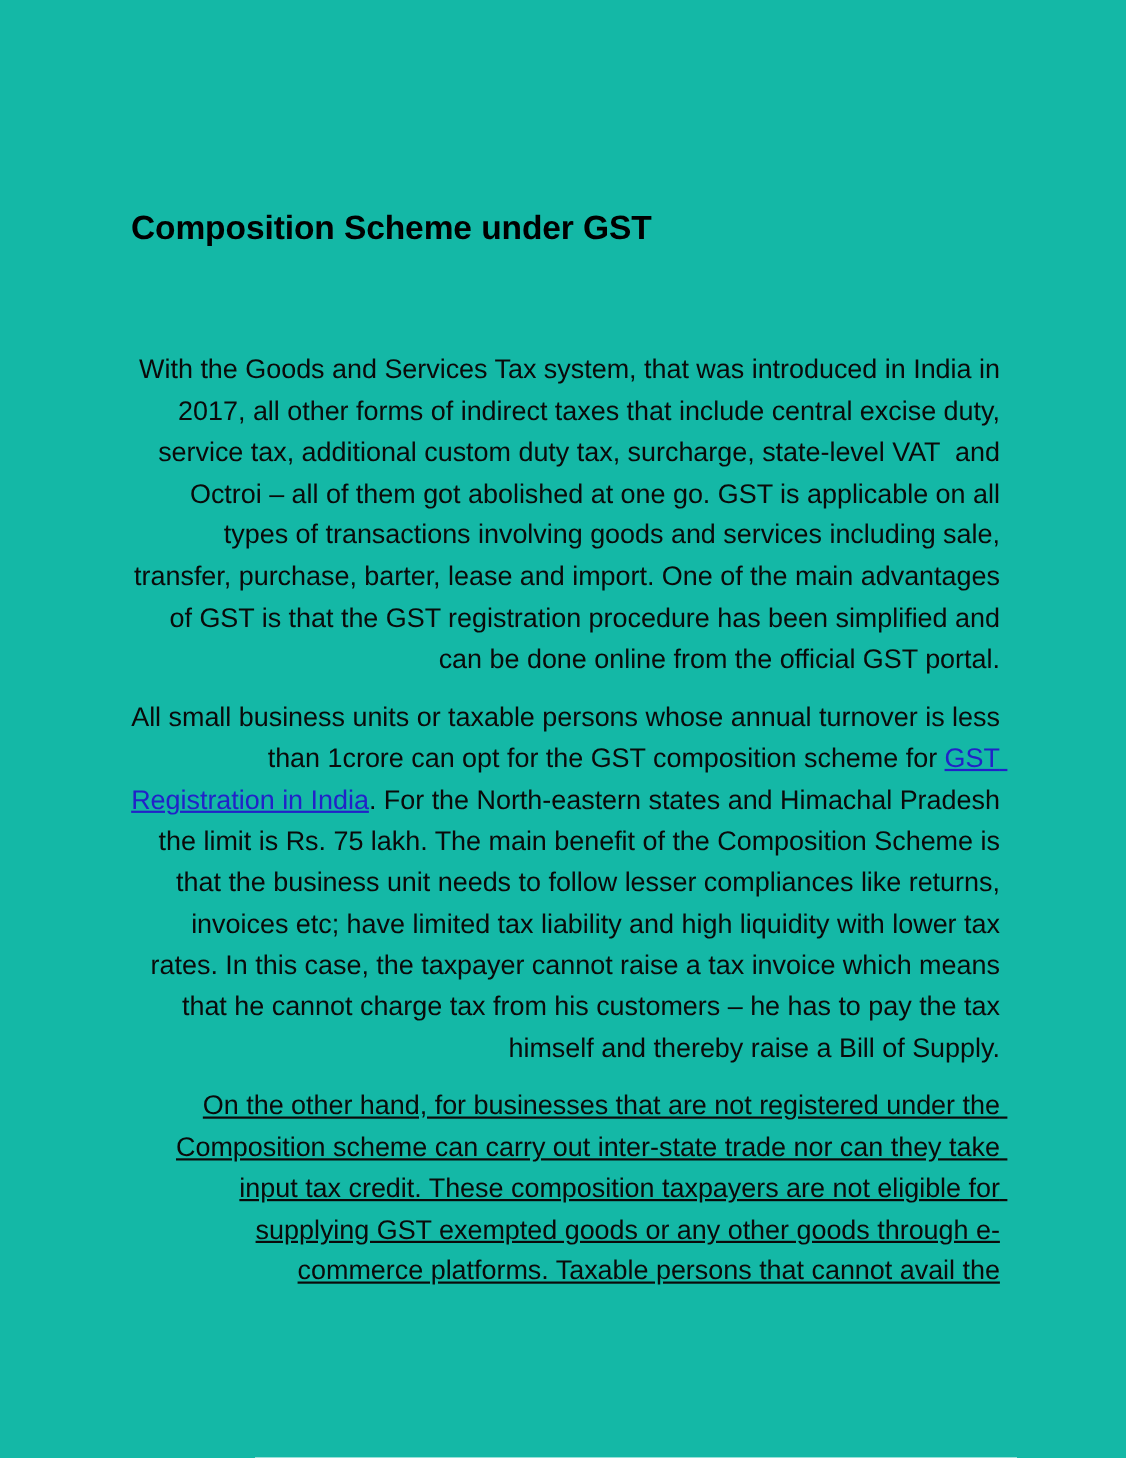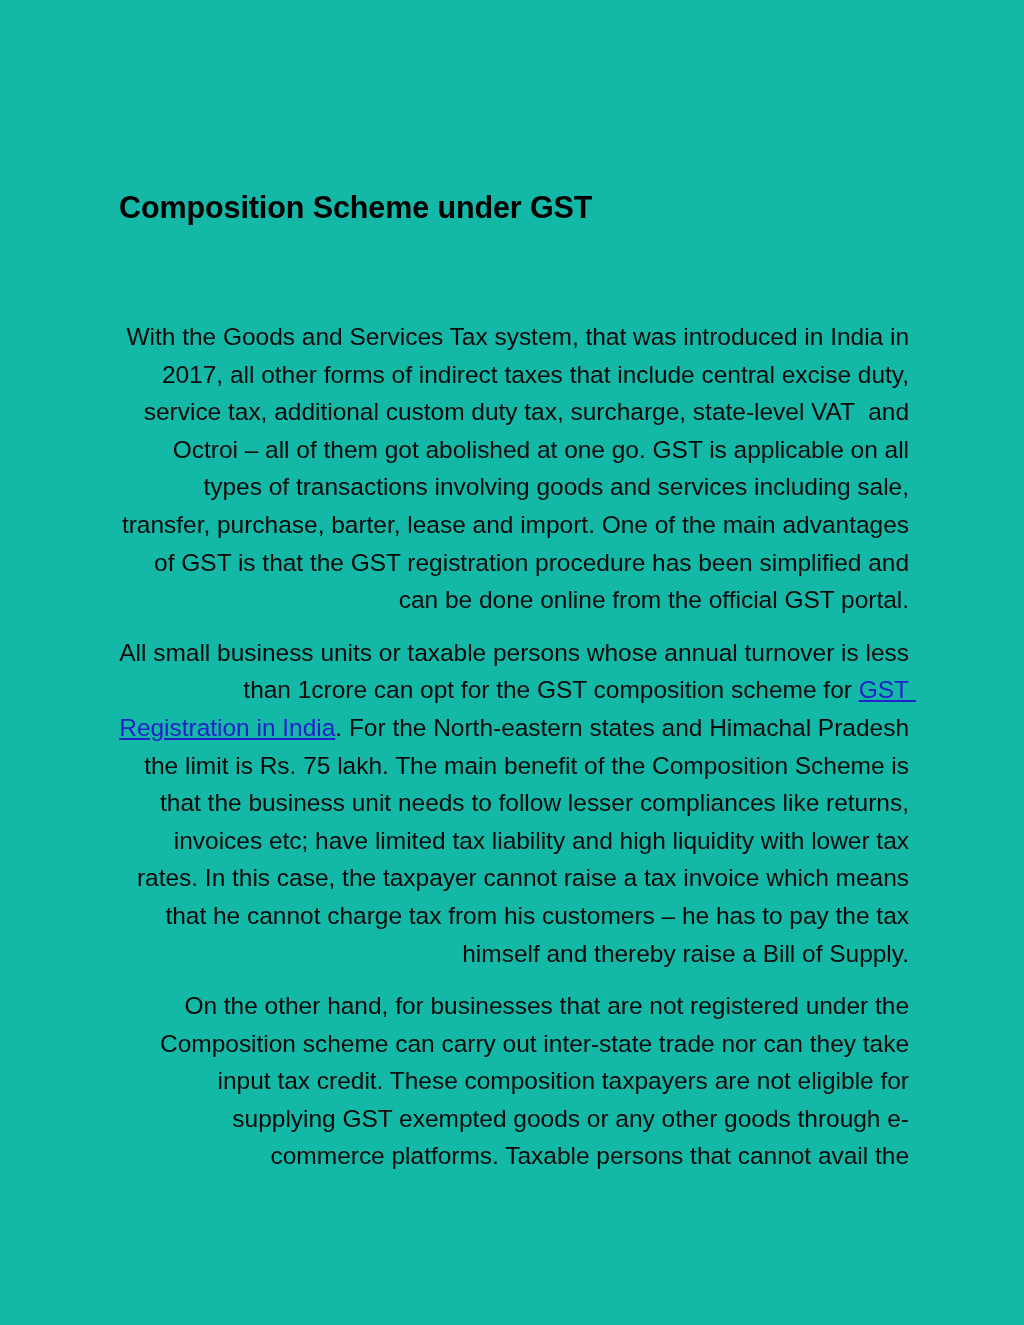--- a/index.html
+++ b/index.html
@@ -52,20 +52,21 @@
     font-size: 24.5px;
     line-height: 37.6px;
     color: #0a0a0a;
     text-align: right;
     white-space: pre-wrap;
     word-spacing: 0px;
     letter-spacing: -0.02px;
   }
   p.para:last-child {
     margin-bottom: 16px;
+    text-decoration: underline;
   }
   a.doclink {
     color: #2222C8;
     text-decoration: underline;
     text-decoration-color: #2222C8;
     text-underline-offset: 2px;
     text-decoration-thickness: 1.6px;
   }
 </style>
 </head>

